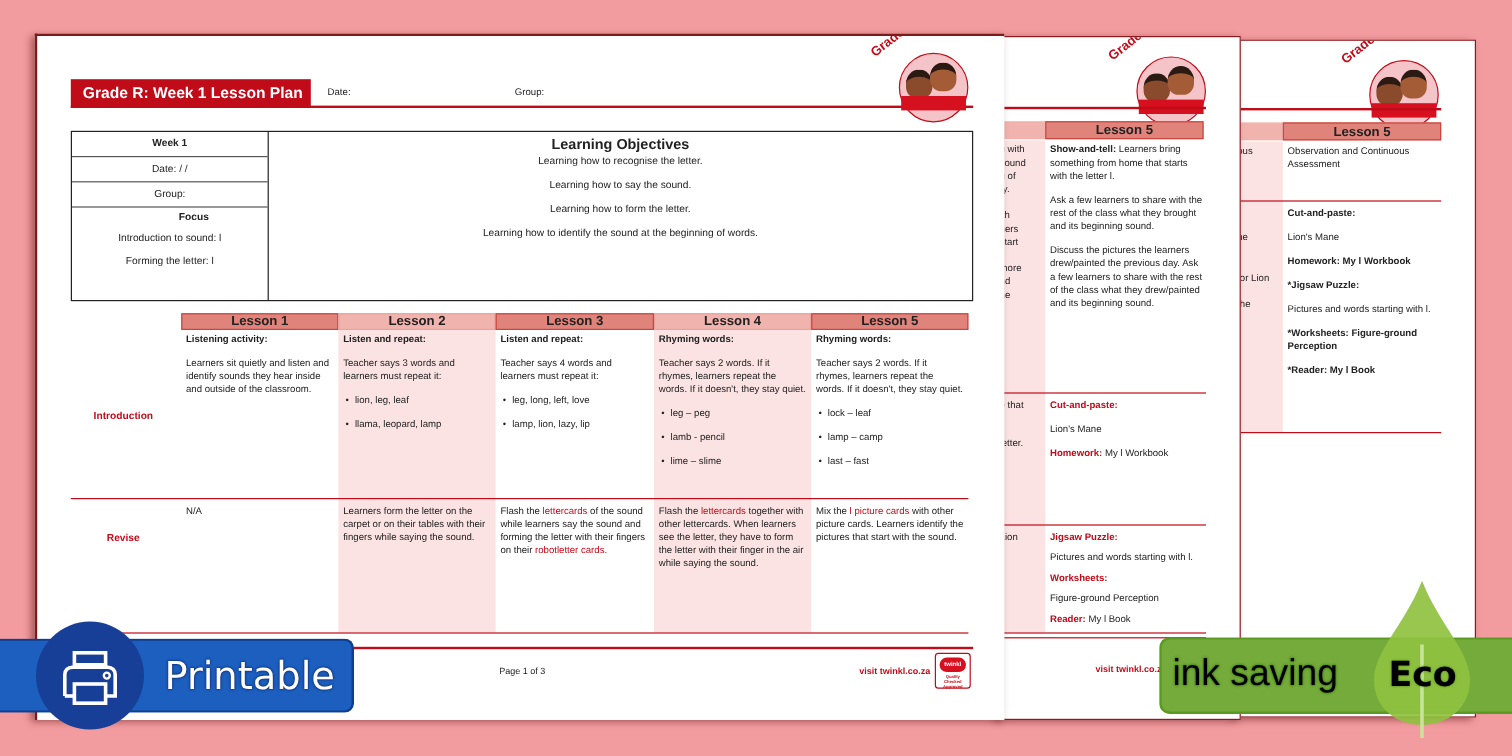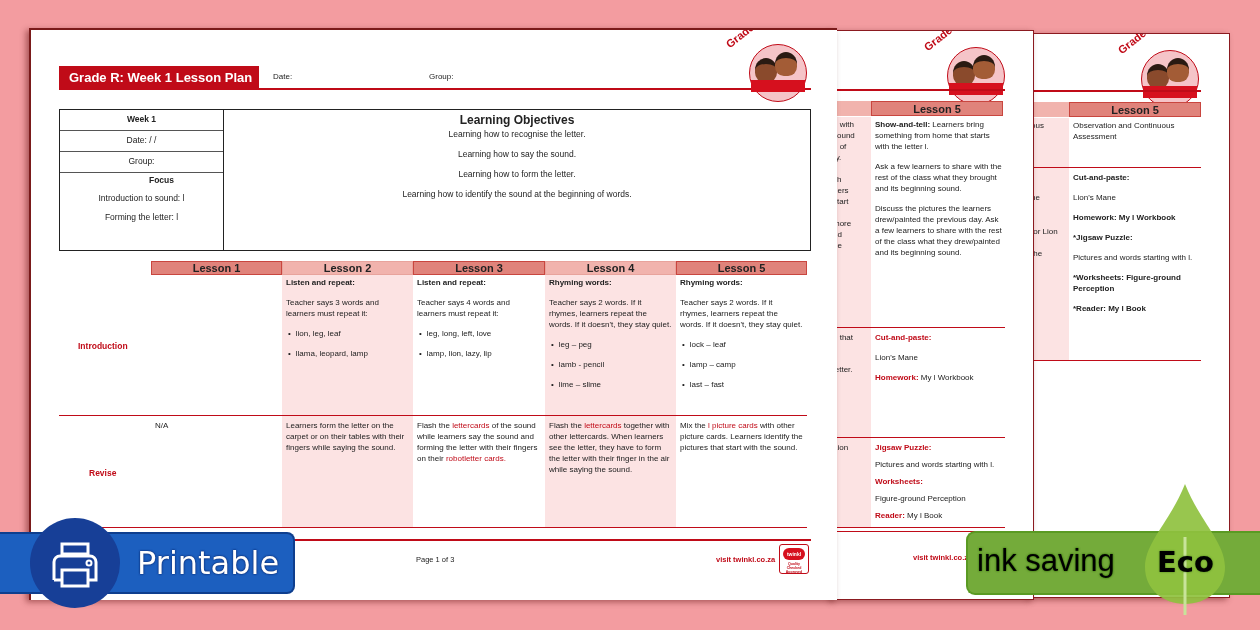--- a/index.html
+++ b/index.html
@@ -210,20 +210,24 @@
     <div class="lesson-h" style="width:132px;">Lesson 3</div>
     <div class="lesson-h alt" style="width:131px;">Lesson 4</div>
     <div class="lesson-h" style="width:131px;">Lesson 5</div>
   </div>
 
   <div class="lesson-col pink" style="left:251px; top:245px; width:131px; height:252px; padding:0;"></div>
   <div class="lesson-col pink" style="left:514px; top:245px; width:131px; height:252px; padding:0;"></div>
 
   <div class="row-label" style="left:47px; top:311px;">Introduction</div>
 
+  <div class="lesson-col" style="left:120px; top:245px; width:131px;">
+    <span class="b">Listening activity:</span>
+    <span class="p">Learners sit quietly and listen and identify sounds they hear inside and outside of the classroom.</span>
+  </div>
   <div class="lesson-col" style="left:251px; top:245px; width:131px;">
     <span class="b">Listen and repeat:</span>
     <span class="p">Teacher says 3 words and learners must repeat it:</span>
     <span class="li">lion, leg, leaf</span>
     <span class="li">llama, leopard, lamp</span>
   </div>
   <div class="lesson-col" style="left:382px; top:245px; width:132px;">
     <span class="b">Listen and repeat:</span>
     <span class="p">Teacher says 4 words and learners must repeat it:</span>
     <span class="li">leg, long, left, love</span>
@@ -239,21 +243,21 @@
   <div class="lesson-col" style="left:645px; top:245px; width:131px;">
     <span class="b">Rhyming words:</span>
     <span class="p">Teacher says 2 words. If it rhymes, learners repeat the words. If it doesn't, they stay quiet.</span>
     <span class="li">lock – leaf</span>
     <span class="li">lamp – camp</span>
     <span class="li">last – fast</span>
   </div>
 
   <div class="red-rule" style="left:28px; top:385px; width:748px; height:1px;"></div>
 
-  <div class="row-label" style="left:58px; top:438px;">Revise</div>
+  <div class="row-label" style="left:58px; top:413px;">Revise</div>
 
   <div class="lesson-col" style="left:120px; top:388px; width:131px;">
     <span>N/A</span>
   </div>
   <div class="lesson-col" style="left:251px; top:388px; width:131px;">
     <span>Learners form the letter on the carpet or on their tables with their fingers while saying the sound.</span>
   </div>
   <div class="lesson-col" style="left:382px; top:388px; width:132px;">
     <span>Flash the </span><span class="red">lettercards</span><span> of the sound while learners say the sound and forming the letter with their fingers on their </span><span class="red">robotletter cards</span><span class="red">.</span>
   </div>

